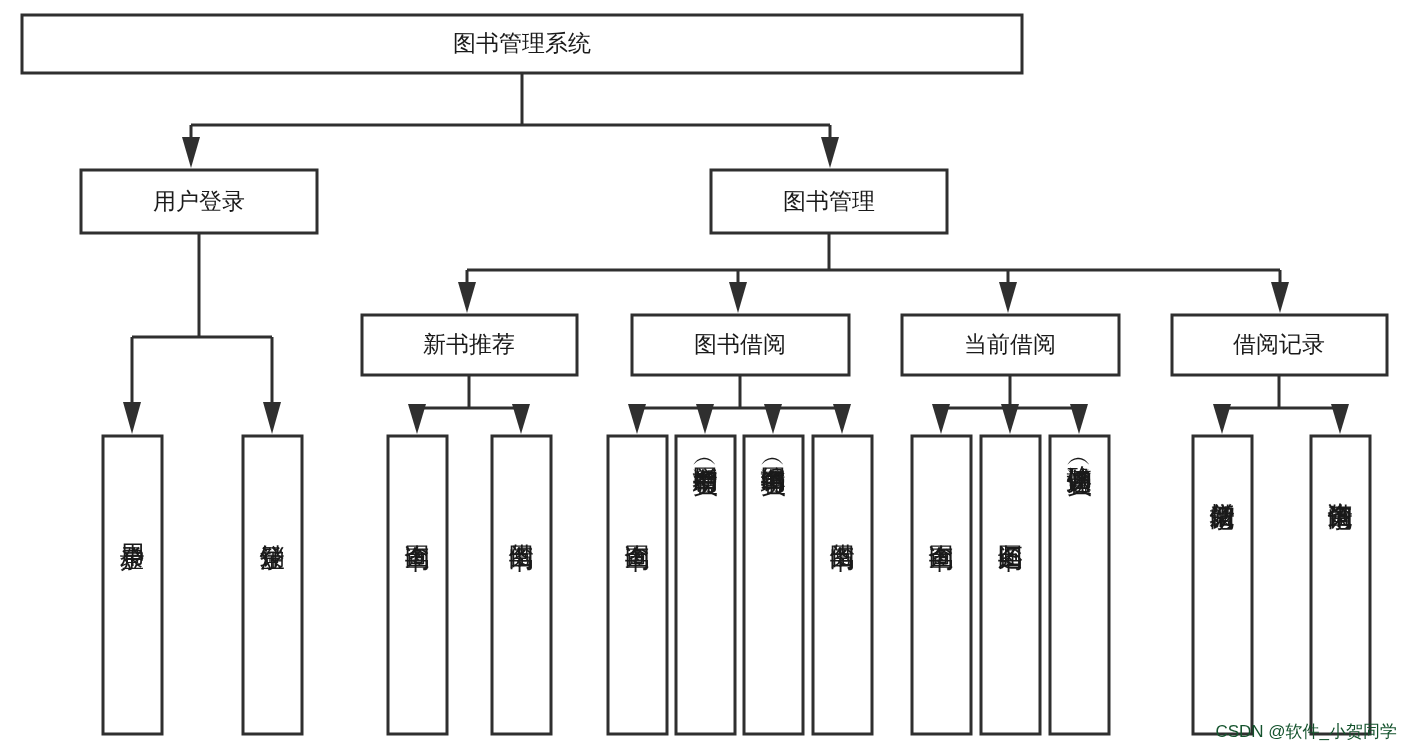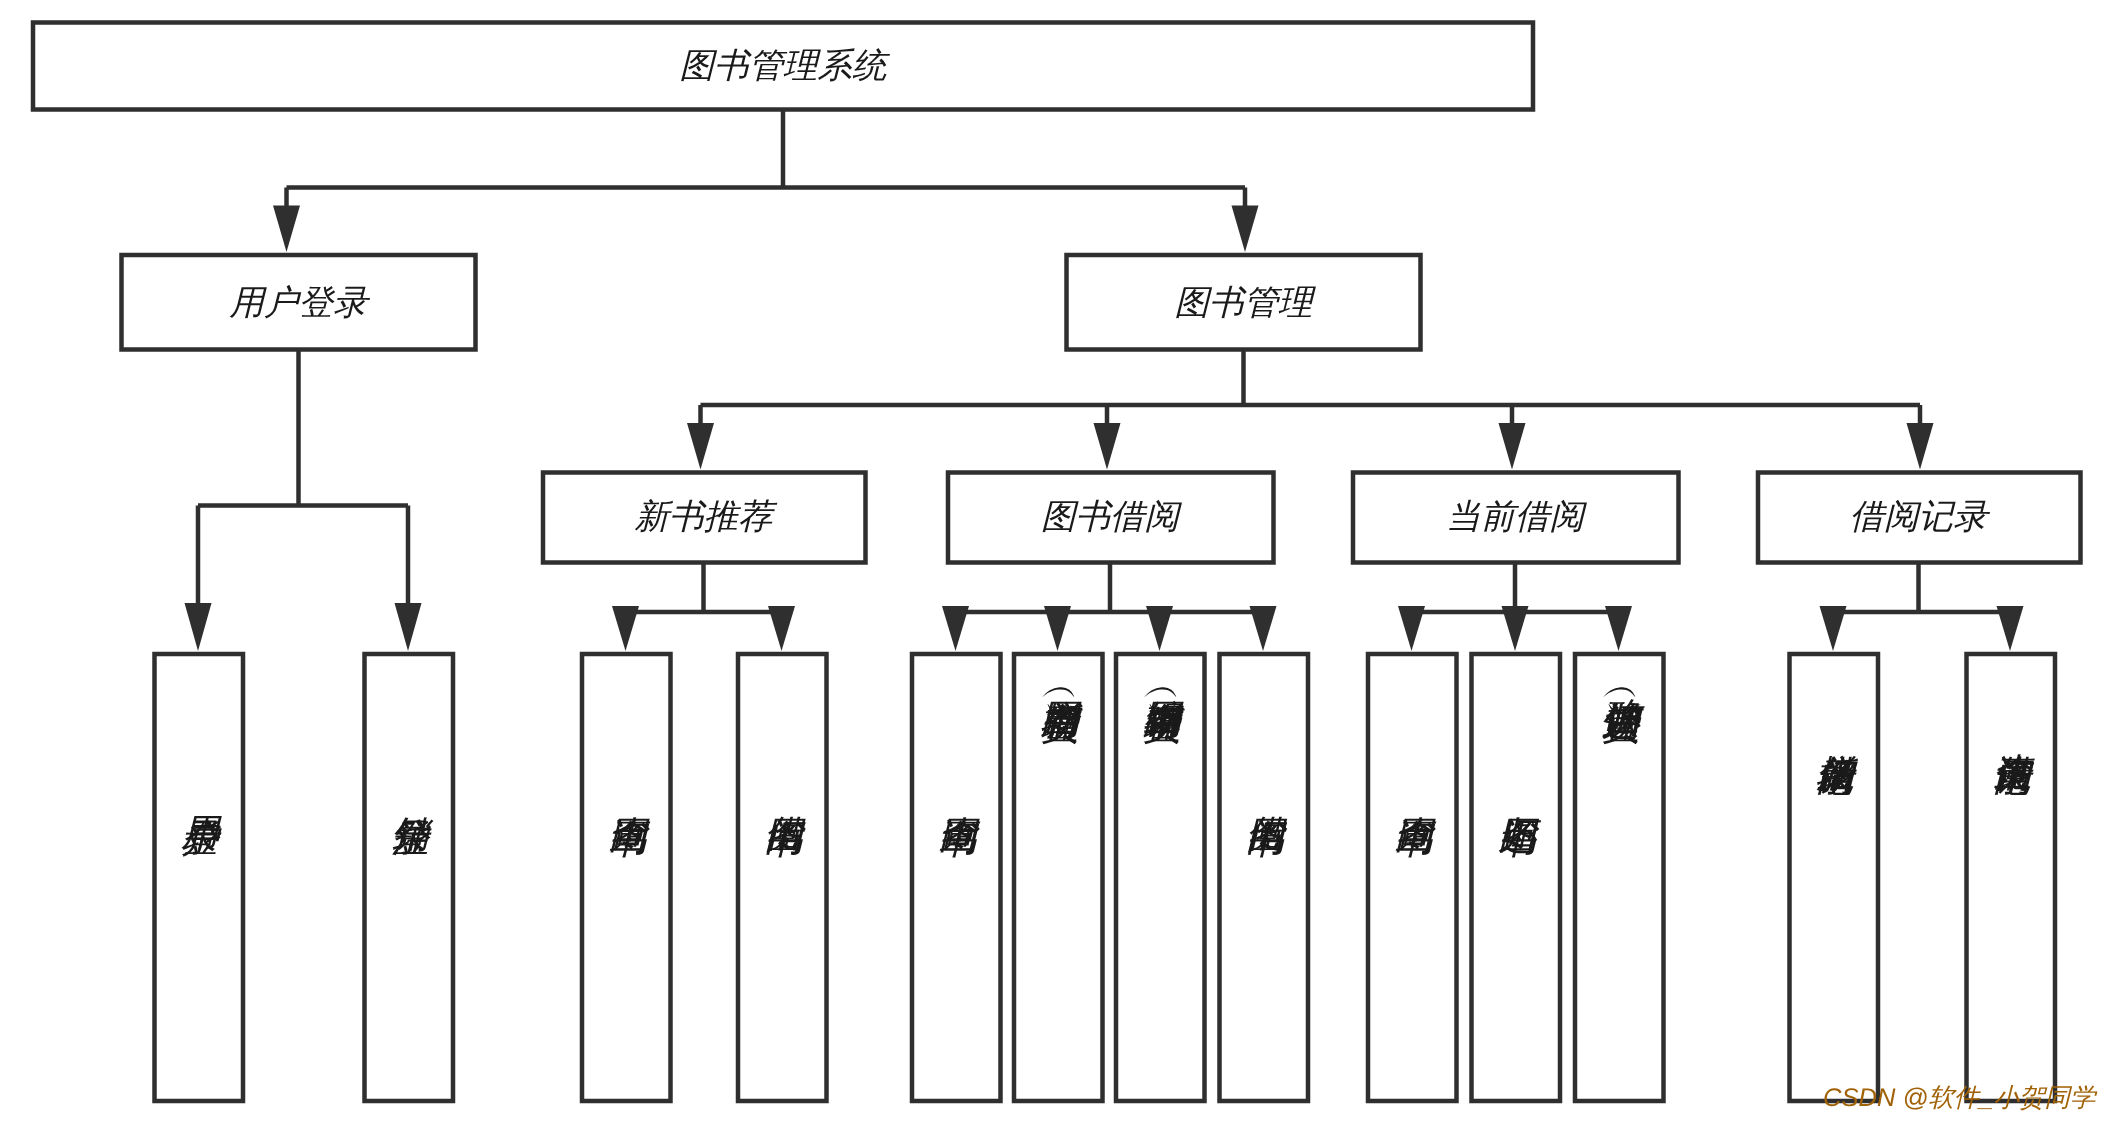--- a/index.html
+++ b/index.html
@@ -11,21 +11,20 @@
     width: 1405px;
     height: 747px;
     font-family: "Liberation Sans", sans-serif;
     overflow: hidden;
     position: relative;
   }
   #diagram-root {
     position: relative;
     width: 1405px;
     height: 747px;
-    font-style: italic;
   }
   svg.diagram {
     position: absolute;
     top: 0;
     left: 0;
     width: 1405px;
     height: 747px;
   }
   .node-box {
     fill: #ffffff;
@@ -64,21 +63,21 @@
     color: #1a1a1a;
     letter-spacing: 1px;
     white-space: nowrap;
   }
   .watermark {
     position: absolute;
     right: 8px;
     bottom: 4px;
     font-family: "Liberation Sans", sans-serif;
     font-size: 17px;
-    color: #a16207;
+    color: #14532d;
     white-space: nowrap;
   }
 </style>
 </head>
 <body>
 
 <div id="diagram-root">
 
   <svg class="diagram" viewBox="0 0 1405 747">
 

